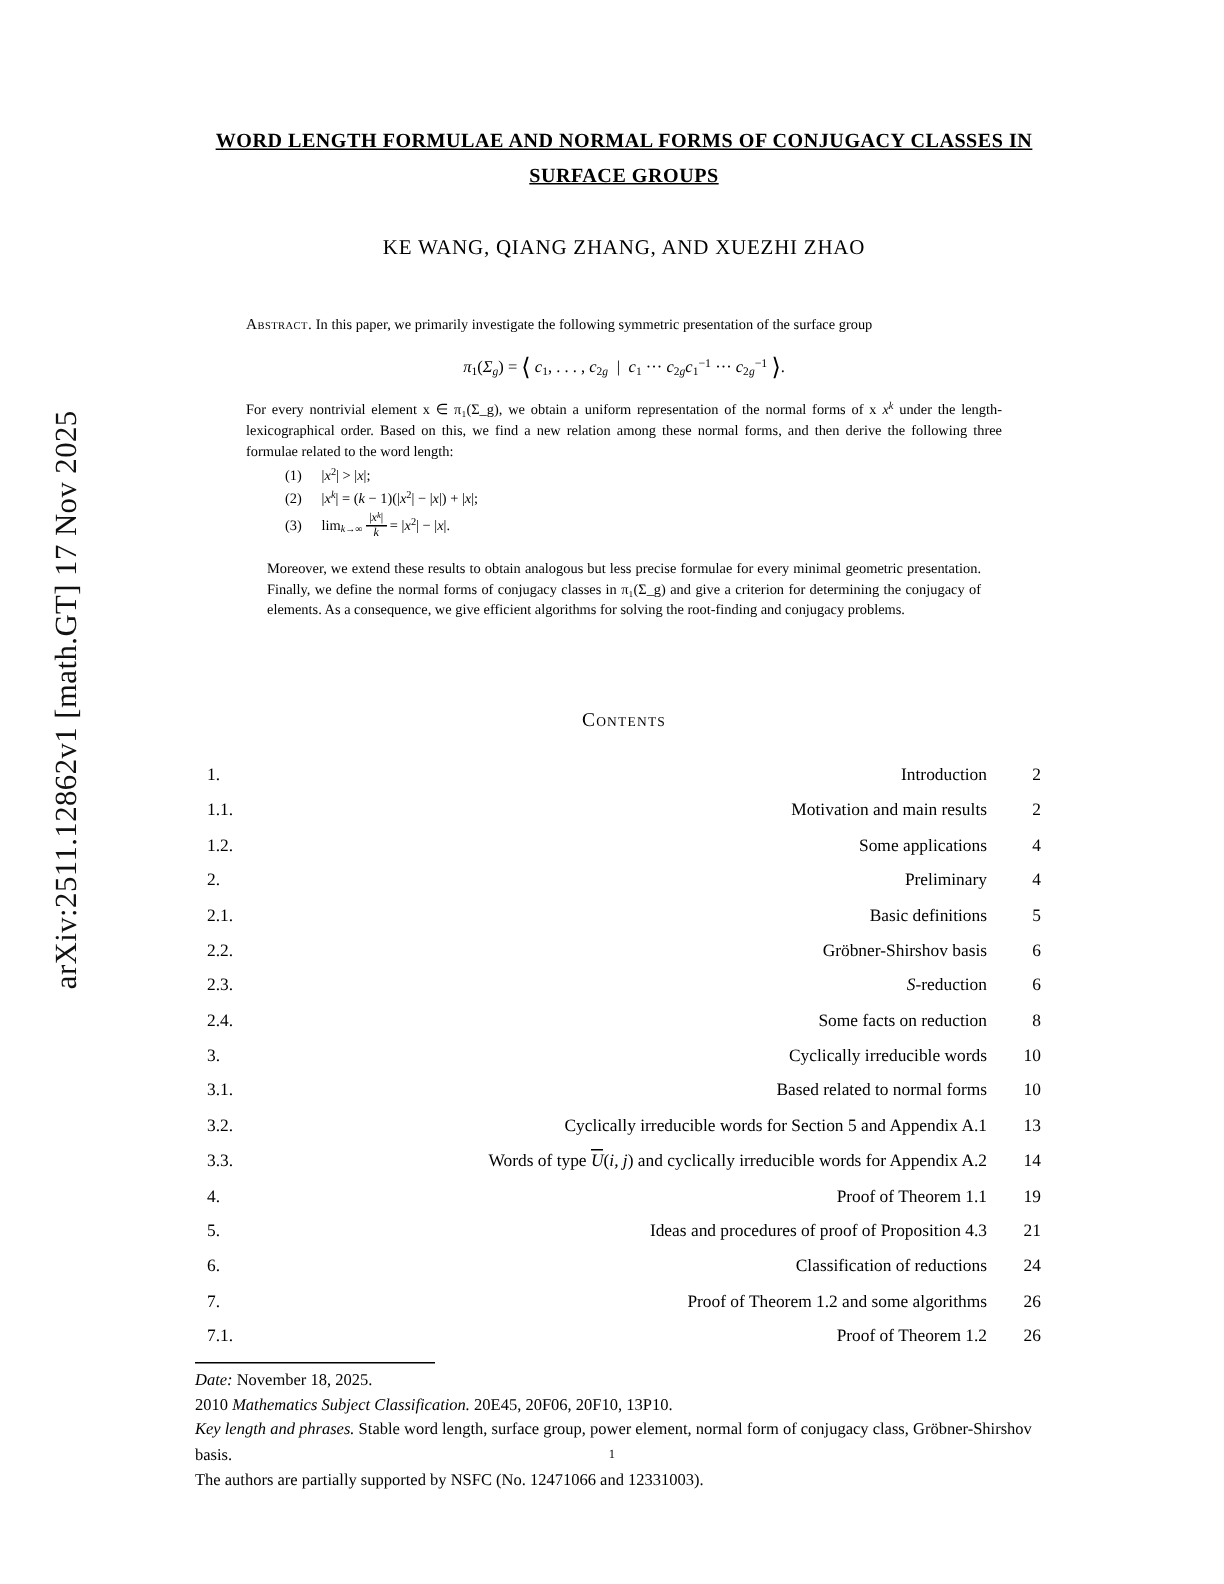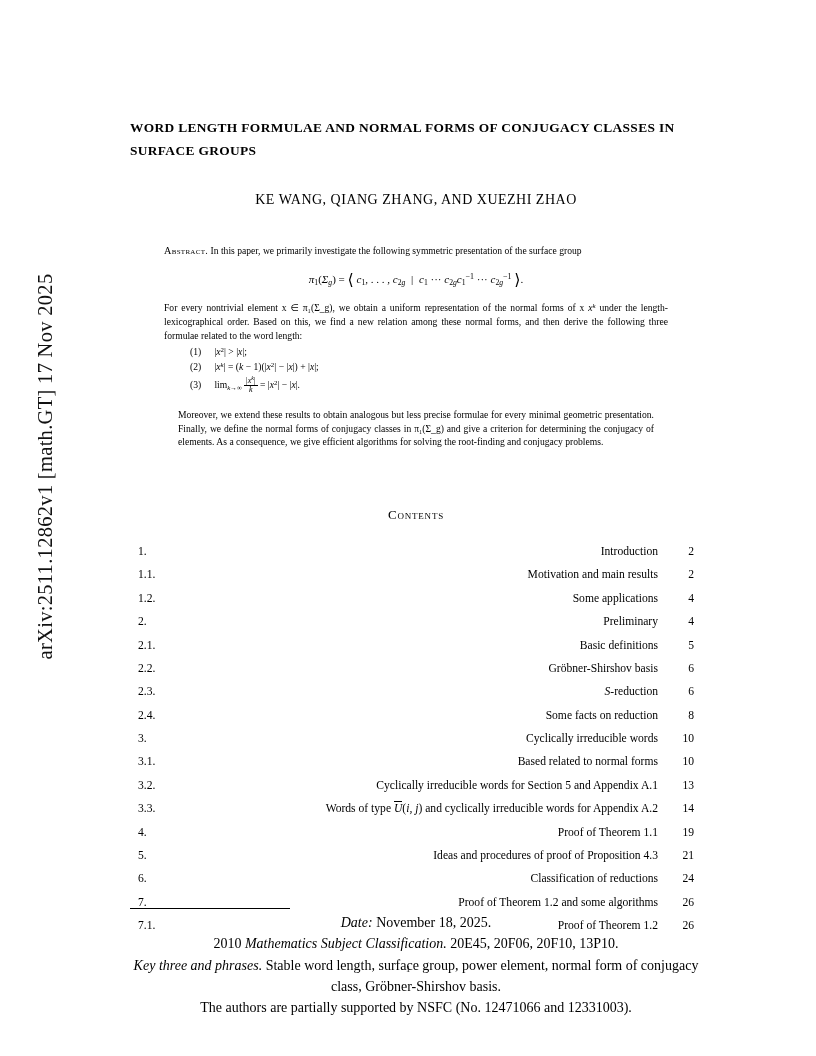--- a/index.html
+++ b/index.html
@@ -38,27 +38,28 @@
   }
 
   .content {
     position: absolute;
     left: 130px;
     top: 0;
     width: 572px;
   }
 
   .title {
-    margin-top: 116px;
-    text-align: left;
+    margin-top: 82px;
+    text-align: center;
     font-size: 13.4px;
     font-weight: bold;
     letter-spacing: 0.35px;
     line-height: 1.72;
     text-transform: uppercase;
+    text-decoration: underline;
   }
 
   .authors {
     margin-top: 30px;
     text-align: center;
     font-size: 14px;
     letter-spacing: 0.5px;
     text-transform: uppercase;
   }
 
@@ -145,23 +146,22 @@
     left: 130px;
     top: 908px;
     width: 160px;
     border-top: 0.8px solid #000;
   }
   .footnotes {
     position: absolute;
     left: 130px;
     top: 912px;
     width: 572px;
-    font-size: 14px;
+    font-size: 11px;
     line-height: 1.52;
-    text-align: center;
   }
   .pagenum {
     position: absolute;
     left: 0;
     top: 965px;
     width: 816px;
     text-align: center;
     font-size: 8.4px;
   }
 </style>
@@ -334,21 +334,21 @@
     <div>
       <i>Date:</i>
       <span>November 18, 2025.</span>
     </div>
     <div>
       <span>2010</span>
       <i>Mathematics Subject Classification.</i>
       <span>20E45, 20F06, 20F10, 13P10.</span>
     </div>
     <div>
-      <i>Key three and phrases.</i>
+      <i>Key length and phrases.</i>
       <span>Stable word length, surface group, power element, normal form of conjugacy class, Gröbner-Shirshov basis.</span>
     </div>
     <div>The authors are partially supported by NSFC (No. 12471066 and 12331003).</div>
   </div>
 
   <div class="pagenum">1</div>
 
 </div>
 
 </body></html>

